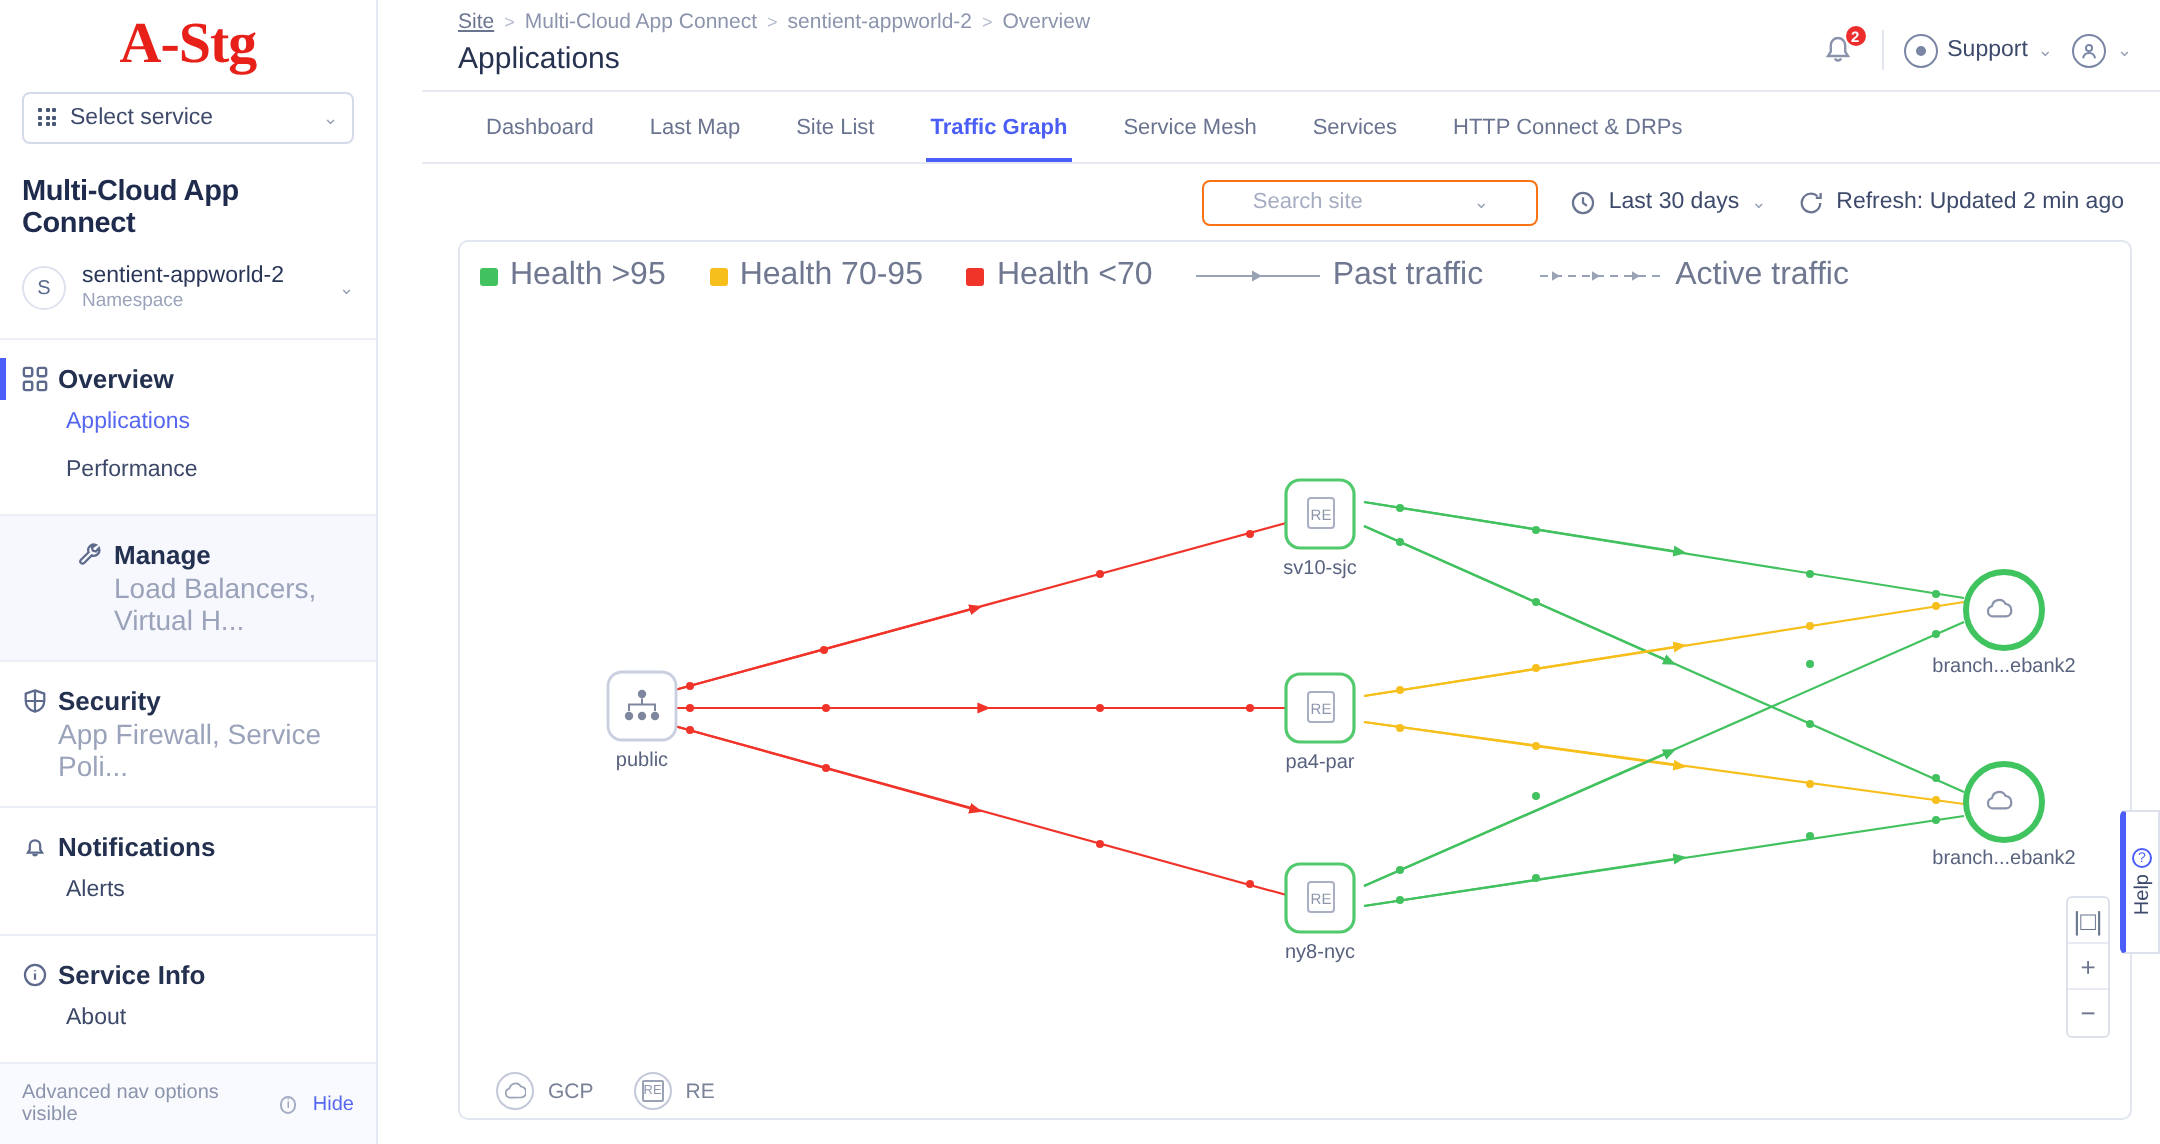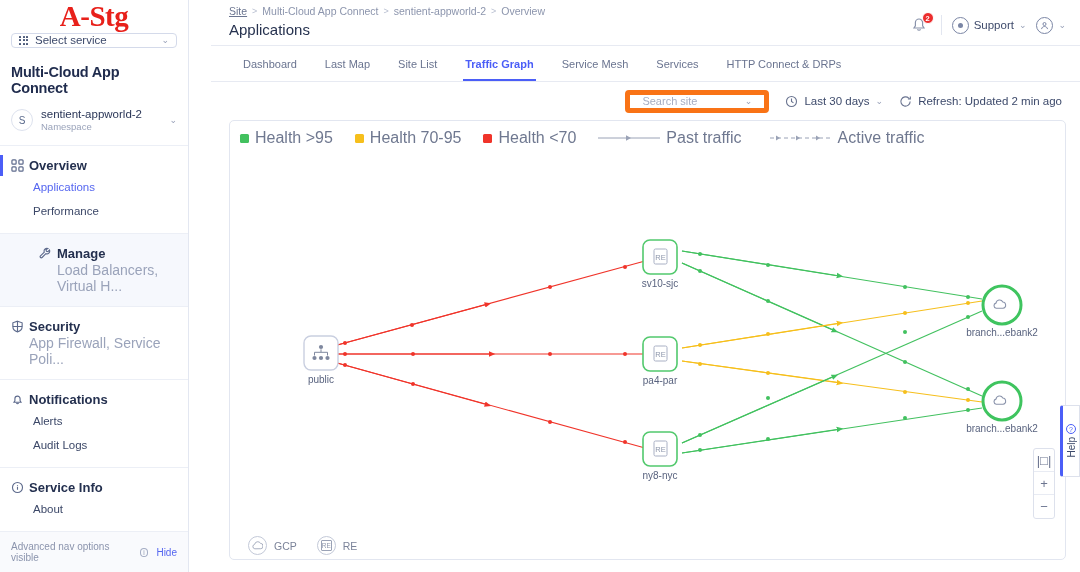--- a/index.html
+++ b/index.html
@@ -152,22 +152,22 @@
   .tab.active::after {
     content: ""; position: absolute; left: 12px; right: 12px; bottom: 0;
     height: 2px; background: #4b5ef7;
   }
 
   .filters {
     height: 38px; display: flex; align-items: center; justify-content: flex-end;
     gap: 16px; padding: 0 18px 0 0;
   }
   .search-box {
-    width: 144px; height: 23px; border: 5px solid #f97316; border-radius: 4px;
-    display: flex; align-items: center; padding: 0 12px;
+    width: 168px; height: 23px; border: 1px solid #f97316; border-radius: 4px;
+    display: flex; align-items: center; padding: 0 24px;
     font-size: 11px; color: #a6adc2; background: #fff; cursor: text;
   }
   .filter-item {
     display: flex; align-items: center; gap: 6px;
     font-size: 11.5px; color: #3d4a6b; cursor: pointer;
   }
   .filter-item svg { display: block; }
 
   
   .canvas {
@@ -337,21 +337,20 @@
           <svg width="13" height="13" viewBox="0 0 14 14" fill="none" stroke="#5d6a8c" stroke-width="1.2">
             <path d="M3.2 10h7.6l-1-1.6V6.2a2.8 2.8 0 0 0-5.6 0v2.2z"></path>
             <path d="M5.9 10.8a1.2 1.2 0 0 0 2.2 0"></path>
           </svg>
         </span>
         <div>
           <div class="nav-label">Notifications</div>
         </div>
       </div>
       <div class="nav-sub">Alerts</div>
-      <div class="nav-sub">Audit Logs</div>
     </div>
 
     <div class="nav-section">
       <div class="nav-head">
         <span class="nav-ico">
           <svg width="13" height="13" viewBox="0 0 14 14" fill="none" stroke="#5d6a8c" stroke-width="1.2">
             <circle cx="7" cy="7" r="5.4"></circle>
               <path d="M7 6.2v3.3M7 4.4v.6"></path>
           </svg>
         </span>

